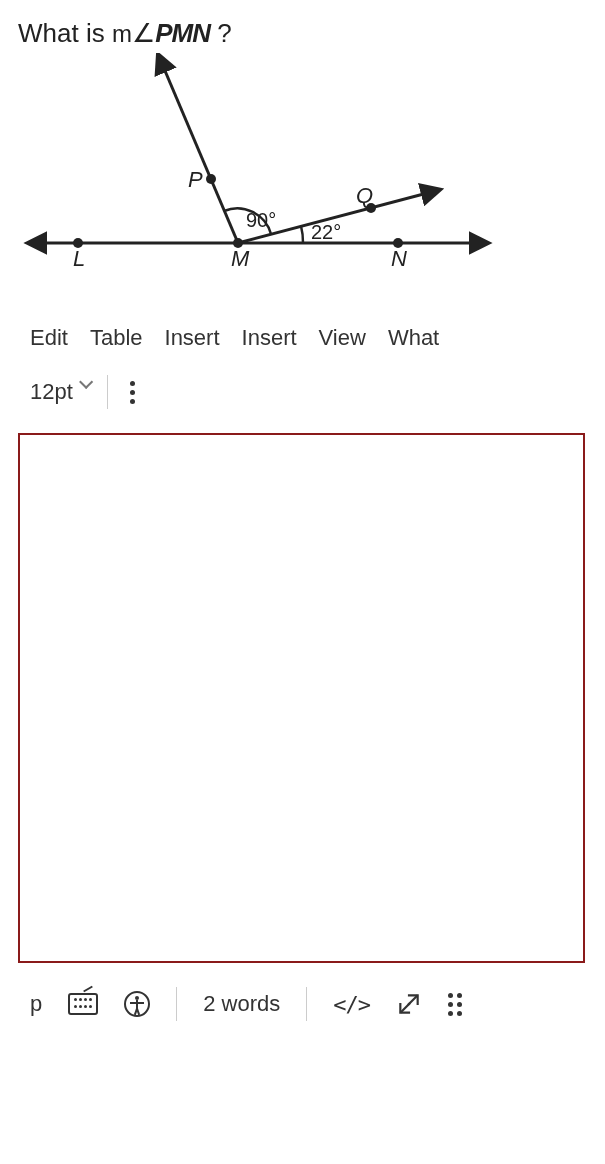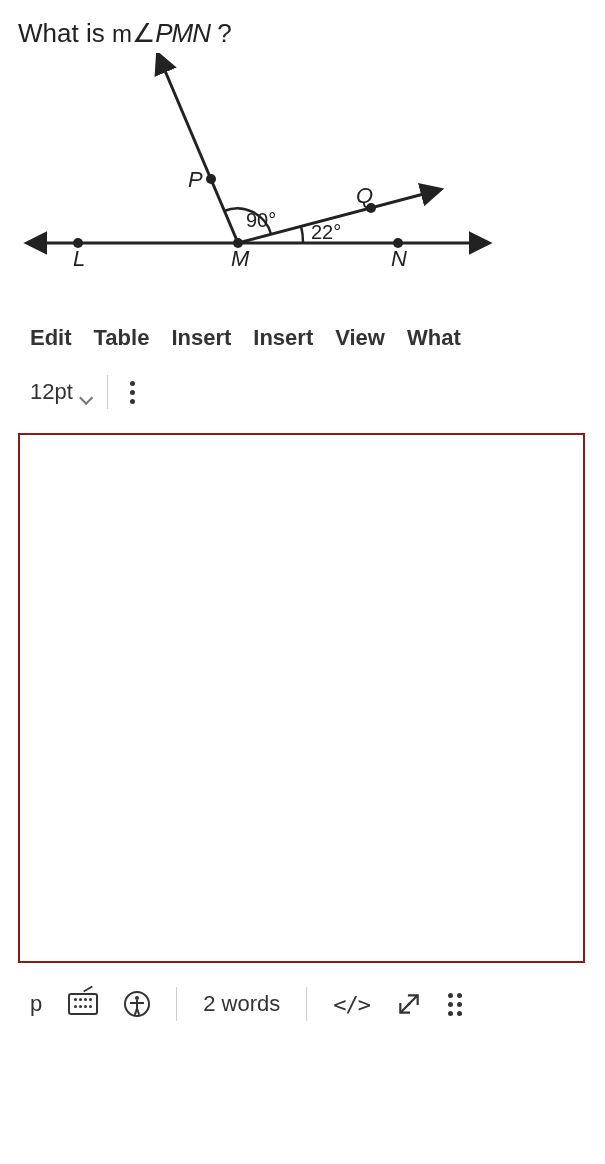--- a/index.html
+++ b/index.html
@@ -17,43 +17,43 @@
       font-weight: 400;
       color: #222;
       margin-bottom: 4px;
     }
     .question .mangle {
       font-size: 24px;
       font-style: normal;
     }
     .question .pmn {
       font-style: italic;
-      font-weight: 400;
+      font-weight: 700;
       letter-spacing: -1px;
     }
     .diagram {
       margin: 0 0 40px 0;
     }
     .menubar {
       display: flex;
       gap: 22px;
       font-size: 22px;
       color: #333;
       padding: 2px 12px 24px 12px;
     }
-    .menubar span { cursor: pointer; font-weight: bold; }
+    .menubar span { cursor: pointer; }
     .toolbar {
       display: flex;
       align-items: center;
       gap: 18px;
       padding: 0 12px 24px 12px;
       font-size: 22px;
       color: #333;
     }
-    .toolbar .sel { display: inline-flex; align-items: flex-end; gap: 6px; cursor: pointer; }
+    .toolbar .sel { display: inline-flex; align-items: flex-start; gap: 6px; cursor: pointer; }
     .chev-down {
       display: inline-block;
       width: 10px; height: 10px;
       border-right: 2px solid #777;
       border-bottom: 2px solid #777;
       transform: rotate(45deg) translateY(-3px);
     }
     .vdiv {
       width: 1px; height: 34px; background: #ccc;
     }

